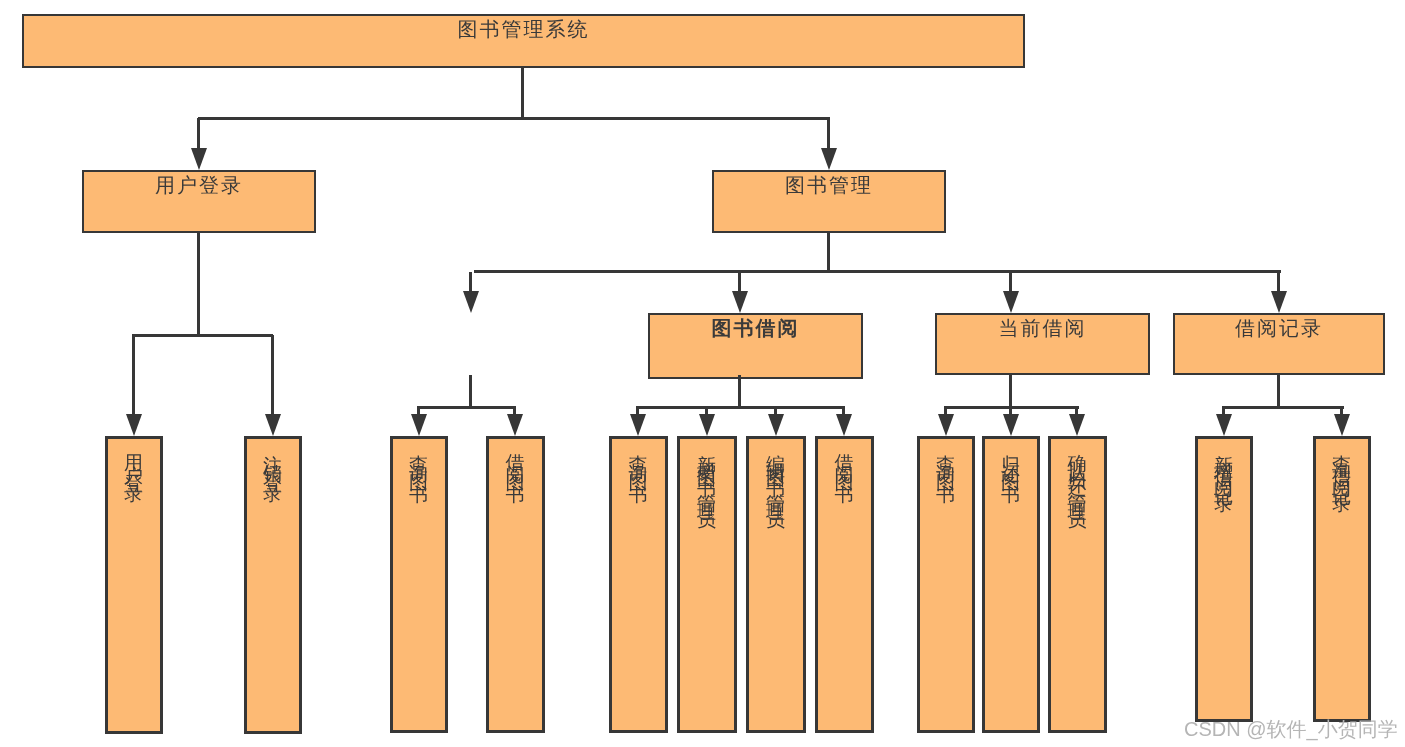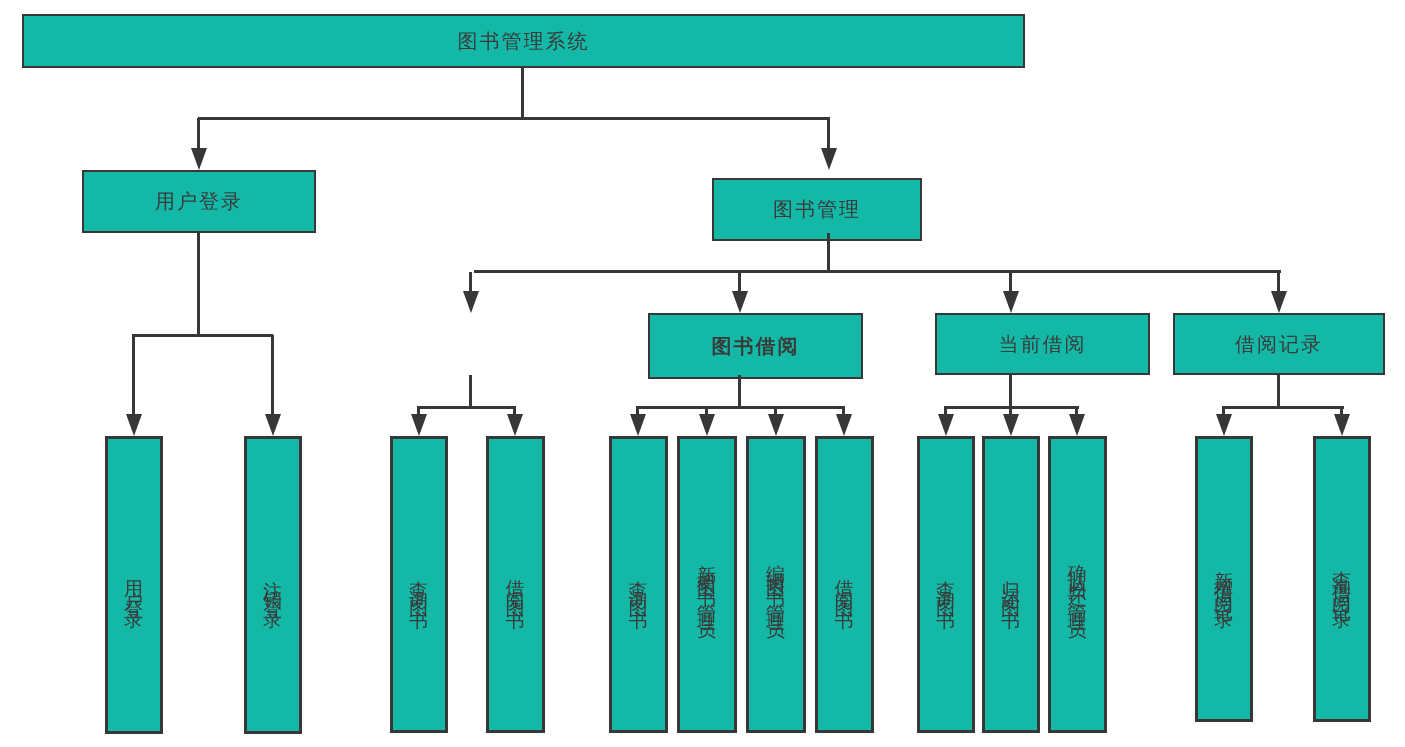--- a/index.html
+++ b/index.html
@@ -1,22 +1,22 @@
 <!DOCTYPE html>
 <html><head>
 <meta charset="utf-8">
 <style>
   html,body{margin:0;padding:0;background:#fff;}
   .stage{
     position:relative;width:1405px;height:747px;background:#ffffff;
     font-family:"Liberation Sans",sans-serif;overflow:hidden;
   }
   .box{
-    position:absolute;box-sizing:border-box;border:2.5px solid #373737;background:#14b8a6;
-    display:flex;align-items:center;justify-content:center;
+    position:absolute;box-sizing:border-box;border:2.5px solid #373737;background:#fdba74;
+    display:flex;align-items:flex-start;justify-content:center;
     color:#3a3a3a;font-size:20px;letter-spacing:2px;
   }
   .leaf{border-width:3px;}
   .vtext{
     writing-mode:vertical-lr;font-size:19px;letter-spacing:10px;line-height:1;
   }
   .vtext.tight{letter-spacing:8px;}
   .vline{position:absolute;width:3px;background:#373737;}
   .hline{position:absolute;height:3px;background:#373737;}
   .ahead{
@@ -41,21 +41,21 @@
   <div class="vline" style="left:521px;top:68px;height:50px;"></div>
   <div class="hline" style="left:198px;top:117px;width:632px;"></div>
   <div class="vline" style="left:197px;top:118px;height:33px;"></div>
   <div class="ahead" style="left:191px;top:148px;"></div>
   <div class="vline" style="left:827px;top:118px;height:33px;"></div>
   <div class="ahead" style="left:821px;top:148px;"></div>
 
   <div class="box" style="left:82px;top:170px;width:234px;height:63px;">
     <span>用户登录</span>
   </div>
-  <div class="box" style="left:712px;top:170px;width:210px;height:63px;margin-top:8px;">
+  <div class="box" style="left:712px;top:170px;width:234px;height:63px;">
     <span>图书管理</span>
   </div>
 
   <div class="vline" style="left:197px;top:233px;height:102px;"></div>
   <div class="hline" style="left:132px;top:334px;width:141px;"></div>
   <div class="vline" style="left:132px;top:335px;height:81px;"></div>
   <div class="ahead" style="left:126px;top:414px;"></div>
   <div class="vline" style="left:271px;top:335px;height:81px;"></div>
   <div class="ahead" style="left:265px;top:414px;"></div>
 
@@ -151,14 +151,15 @@
     <span class="vtext tight">确认归还（管理员）</span>
   </div>
 
   <div class="box leaf" style="left:1195px;top:436px;width:58px;height:286px;">
     <span class="vtext tight">新增借阅记录</span>
   </div>
   <div class="box leaf" style="left:1313px;top:436px;width:58px;height:286px;">
     <span class="vtext tight">查询借阅记录</span>
   </div>
 
+  <div class="watermark">CSDN @软件_小贺同学</div>
 
 </div>
 
 </body></html>

